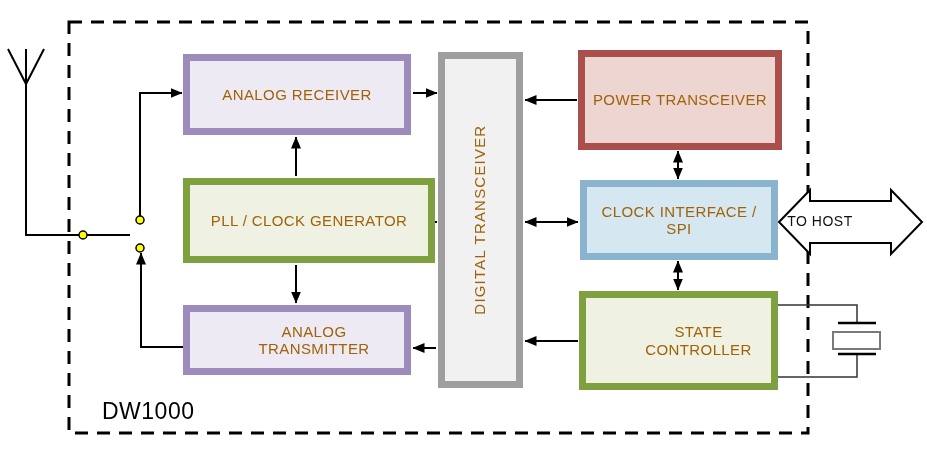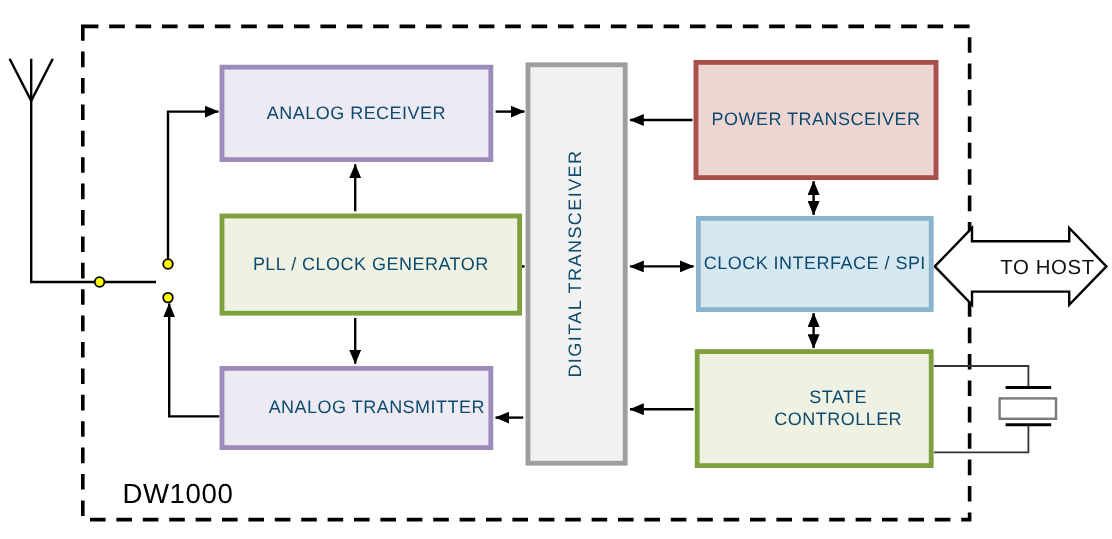--- a/index.html
+++ b/index.html
@@ -8,28 +8,28 @@
     width: 927px;
     height: 449px;
     background: #ffffff;
     font-family: "Liberation Sans", "DejaVu Sans", sans-serif;
     overflow: hidden;
   }
   .stage svg { position: absolute; left: 0; top: 0; }
   .block {
     position: absolute;
     box-sizing: border-box;
-    border: 4px solid #6d28d9;
+    border: 7px solid #6d28d9;
     display: flex;
     align-items: center;
     justify-content: center;
     text-align: center;
     font-size: 15px;
     letter-spacing: 0.4px;
-    color: #0c4a6e;
+    color: #a16207;
     line-height: 1.15;
     padding: 2px;
   }
   .block-analog-receiver   { left:183px; top:54px;  width:228px; height:81px; }
   .block-pll               { left:183px; top:178px; width:252px; height:85px; }
   .block-analog-transmitter{ left:183px; top:305px; width:228px; height:70px;padding-left:36px; }
   .block-digital-transceiver{ left:438px; top:52px; width:85px; height:336px; }
   .block-power-management  { left:578px; top:50px;  width:204px; height:100px; }
   .block-host-interface    { left:580px; top:180px; width:198px; height:80px; }
   .block-state-controller  { left:579px; top:291px; width:199px; height:99px;padding-left:42px; }
@@ -42,25 +42,25 @@
   .chip-label {
     position: absolute;
     left: 102px;
     top: 398px;
     font-size: 23px;
     color: #000000;
     letter-spacing: 0.5px;
   }
   .to-host-label {
     position: absolute;
-    left: 820px;
+    left: 767px;
     top: 213px;
     width: 106px;
     text-align: center;
-    font-size: 17px;
+    font-size: 14px;
     color: #111111;
     letter-spacing: 0.5px;
   }
 </style>
 </head>
 <body>
 
 <div class="stage">
 
   <svg width="927" height="449" viewBox="0 0 927 449">

